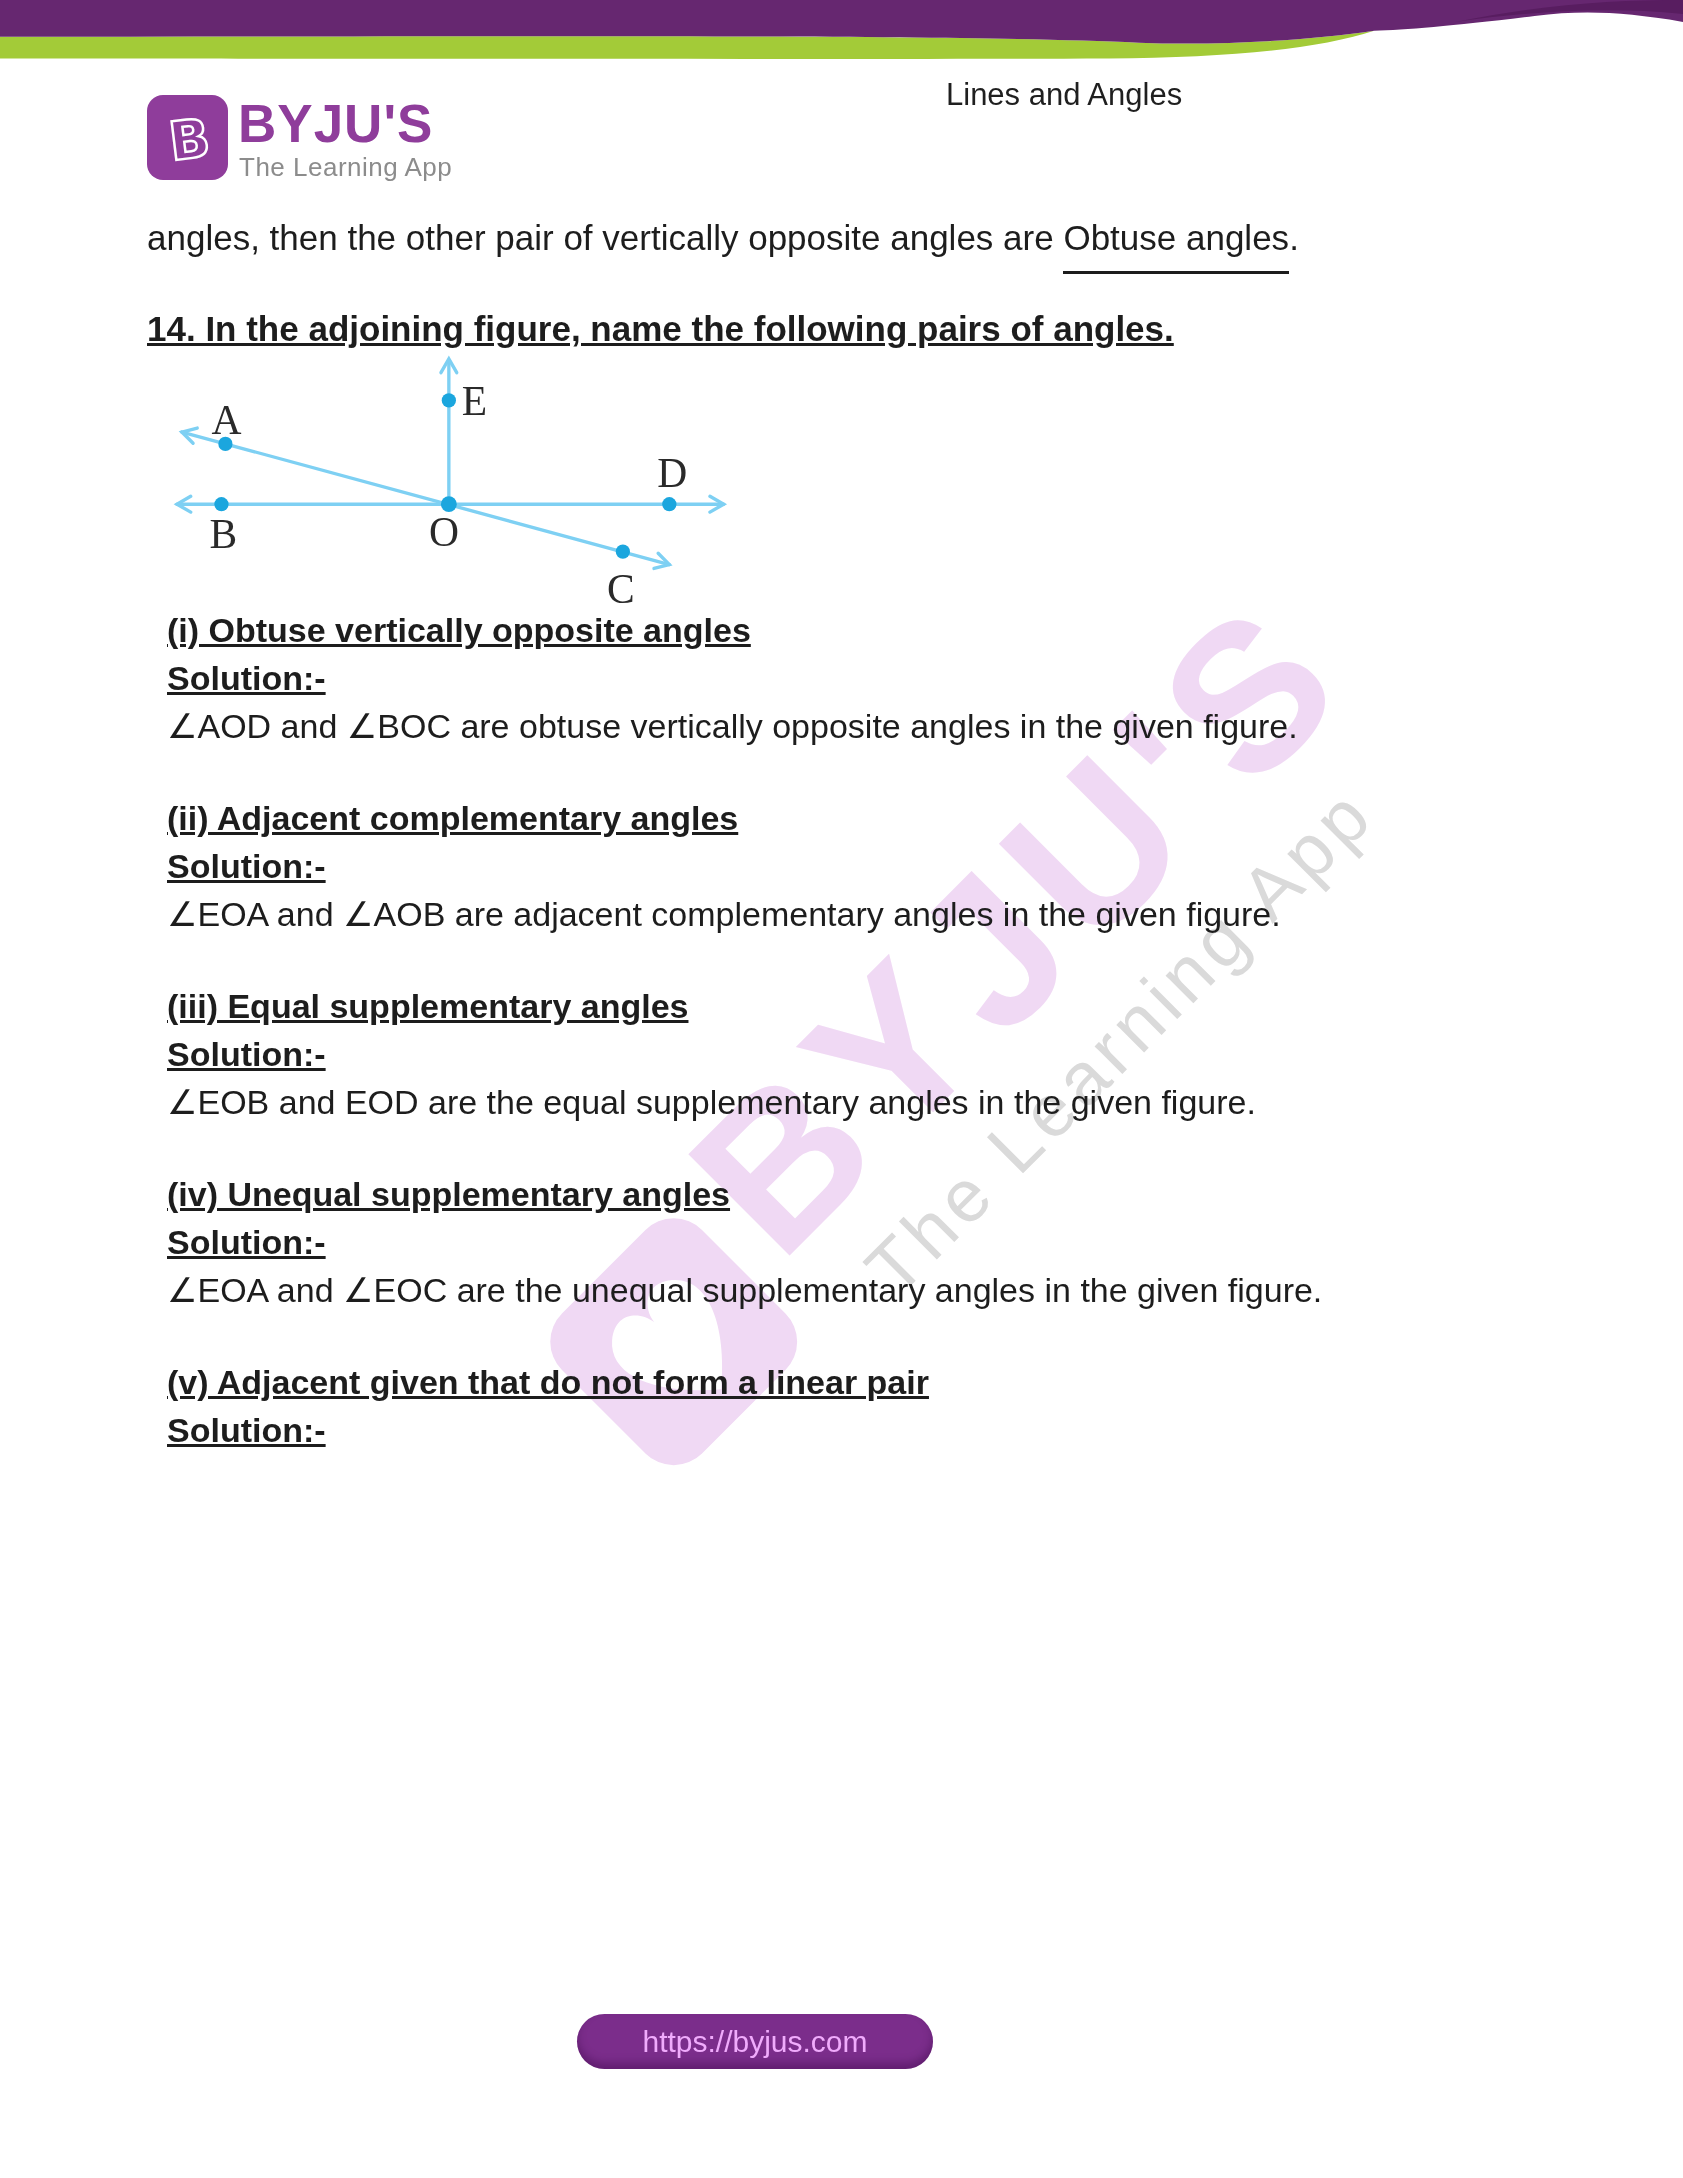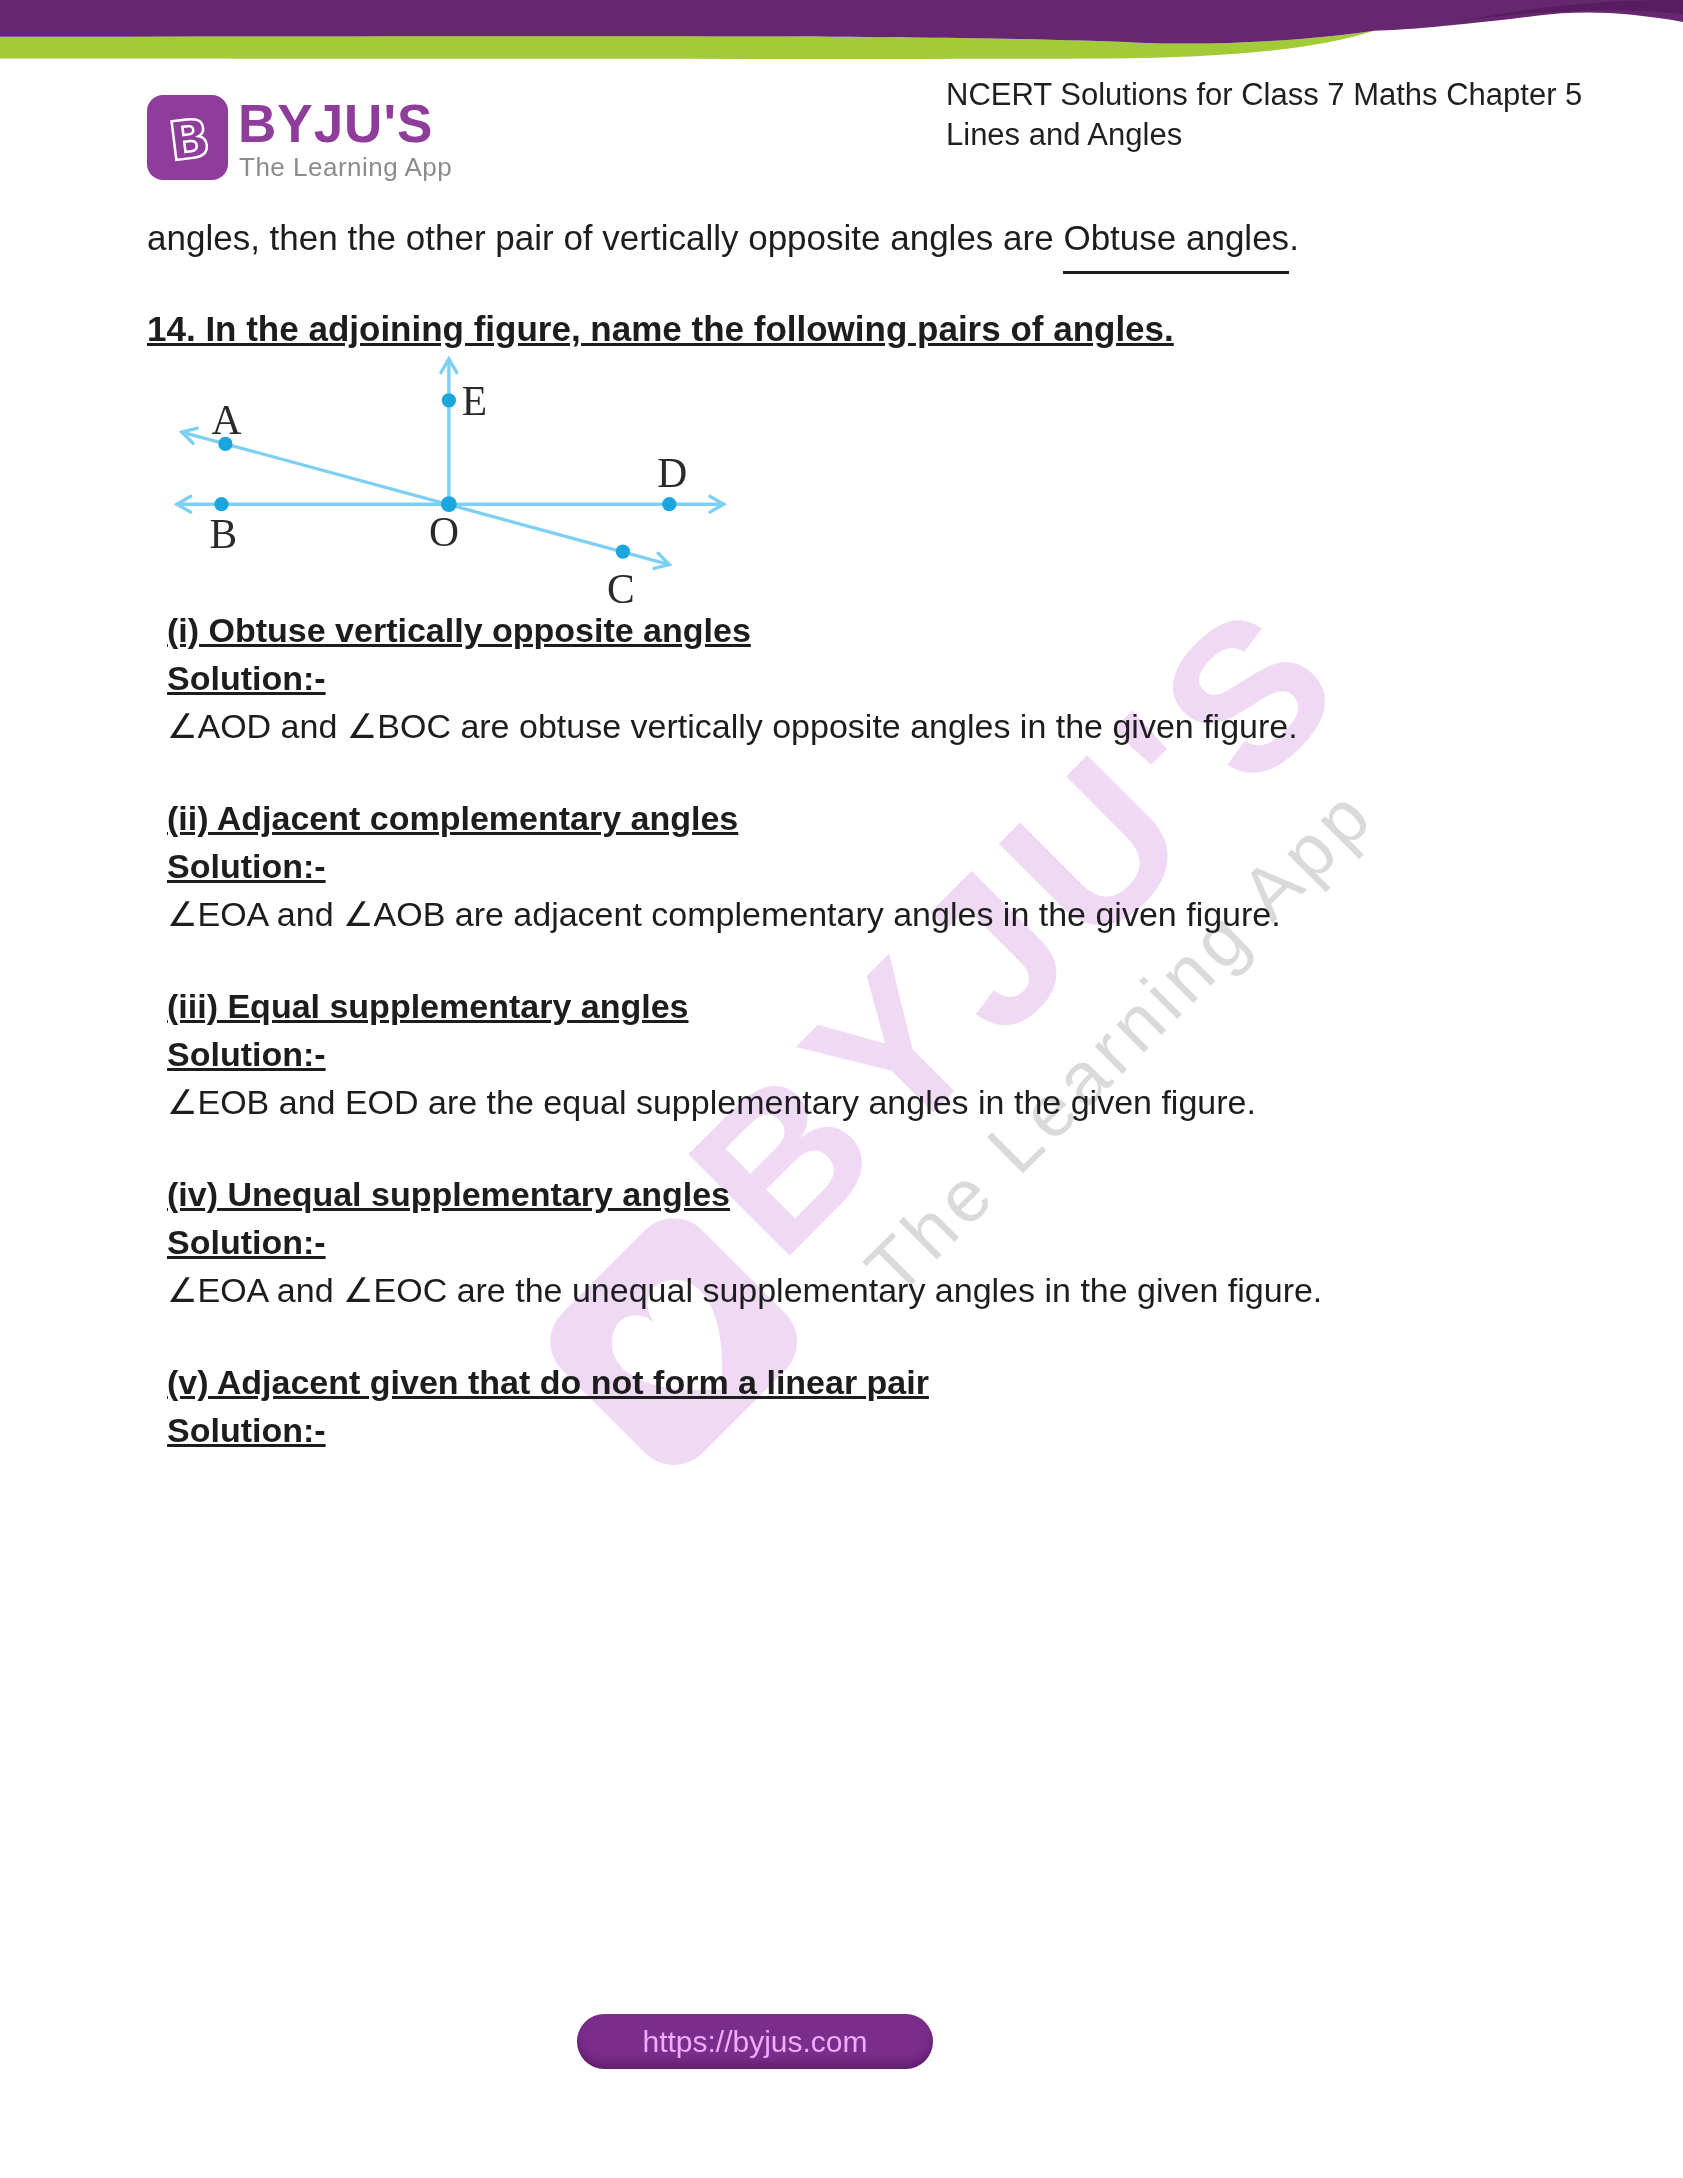--- a/index.html
+++ b/index.html
@@ -61,21 +61,20 @@
     <div class="logo-box">
       <svg width="81" height="85" viewBox="0 0 82 86">
         <text x="22" y="64" font-family="'DejaVu Sans',sans-serif" font-size="54" font-weight="700" fill="none" stroke="#ffffff" stroke-width="2.5" transform="rotate(-7 41 43)">B</text>
       </svg>
     </div>
     <div class="logo-word">BYJU'S</div>
     <div class="logo-tag">The Learning App</div>
   </div>
 
   <div class="doc-title">
-    <div>NCERT Solutions for Class 7 Maths Chapter 5</div>
     <div>Lines and Angles</div>
   </div>
 
   <div class="watermark">
     <div class="wm-icon">
       <svg width="198" height="198" viewBox="0 0 200 200">
         <path fill="#ffffff" d="M100,168 C48,124 30,78 57,55 C80,36 98,55 100,72 C102,55 120,36 143,55 C170,78 152,124 100,168 Z"></path>
       </svg>
     </div>
     <div class="wm-col">

